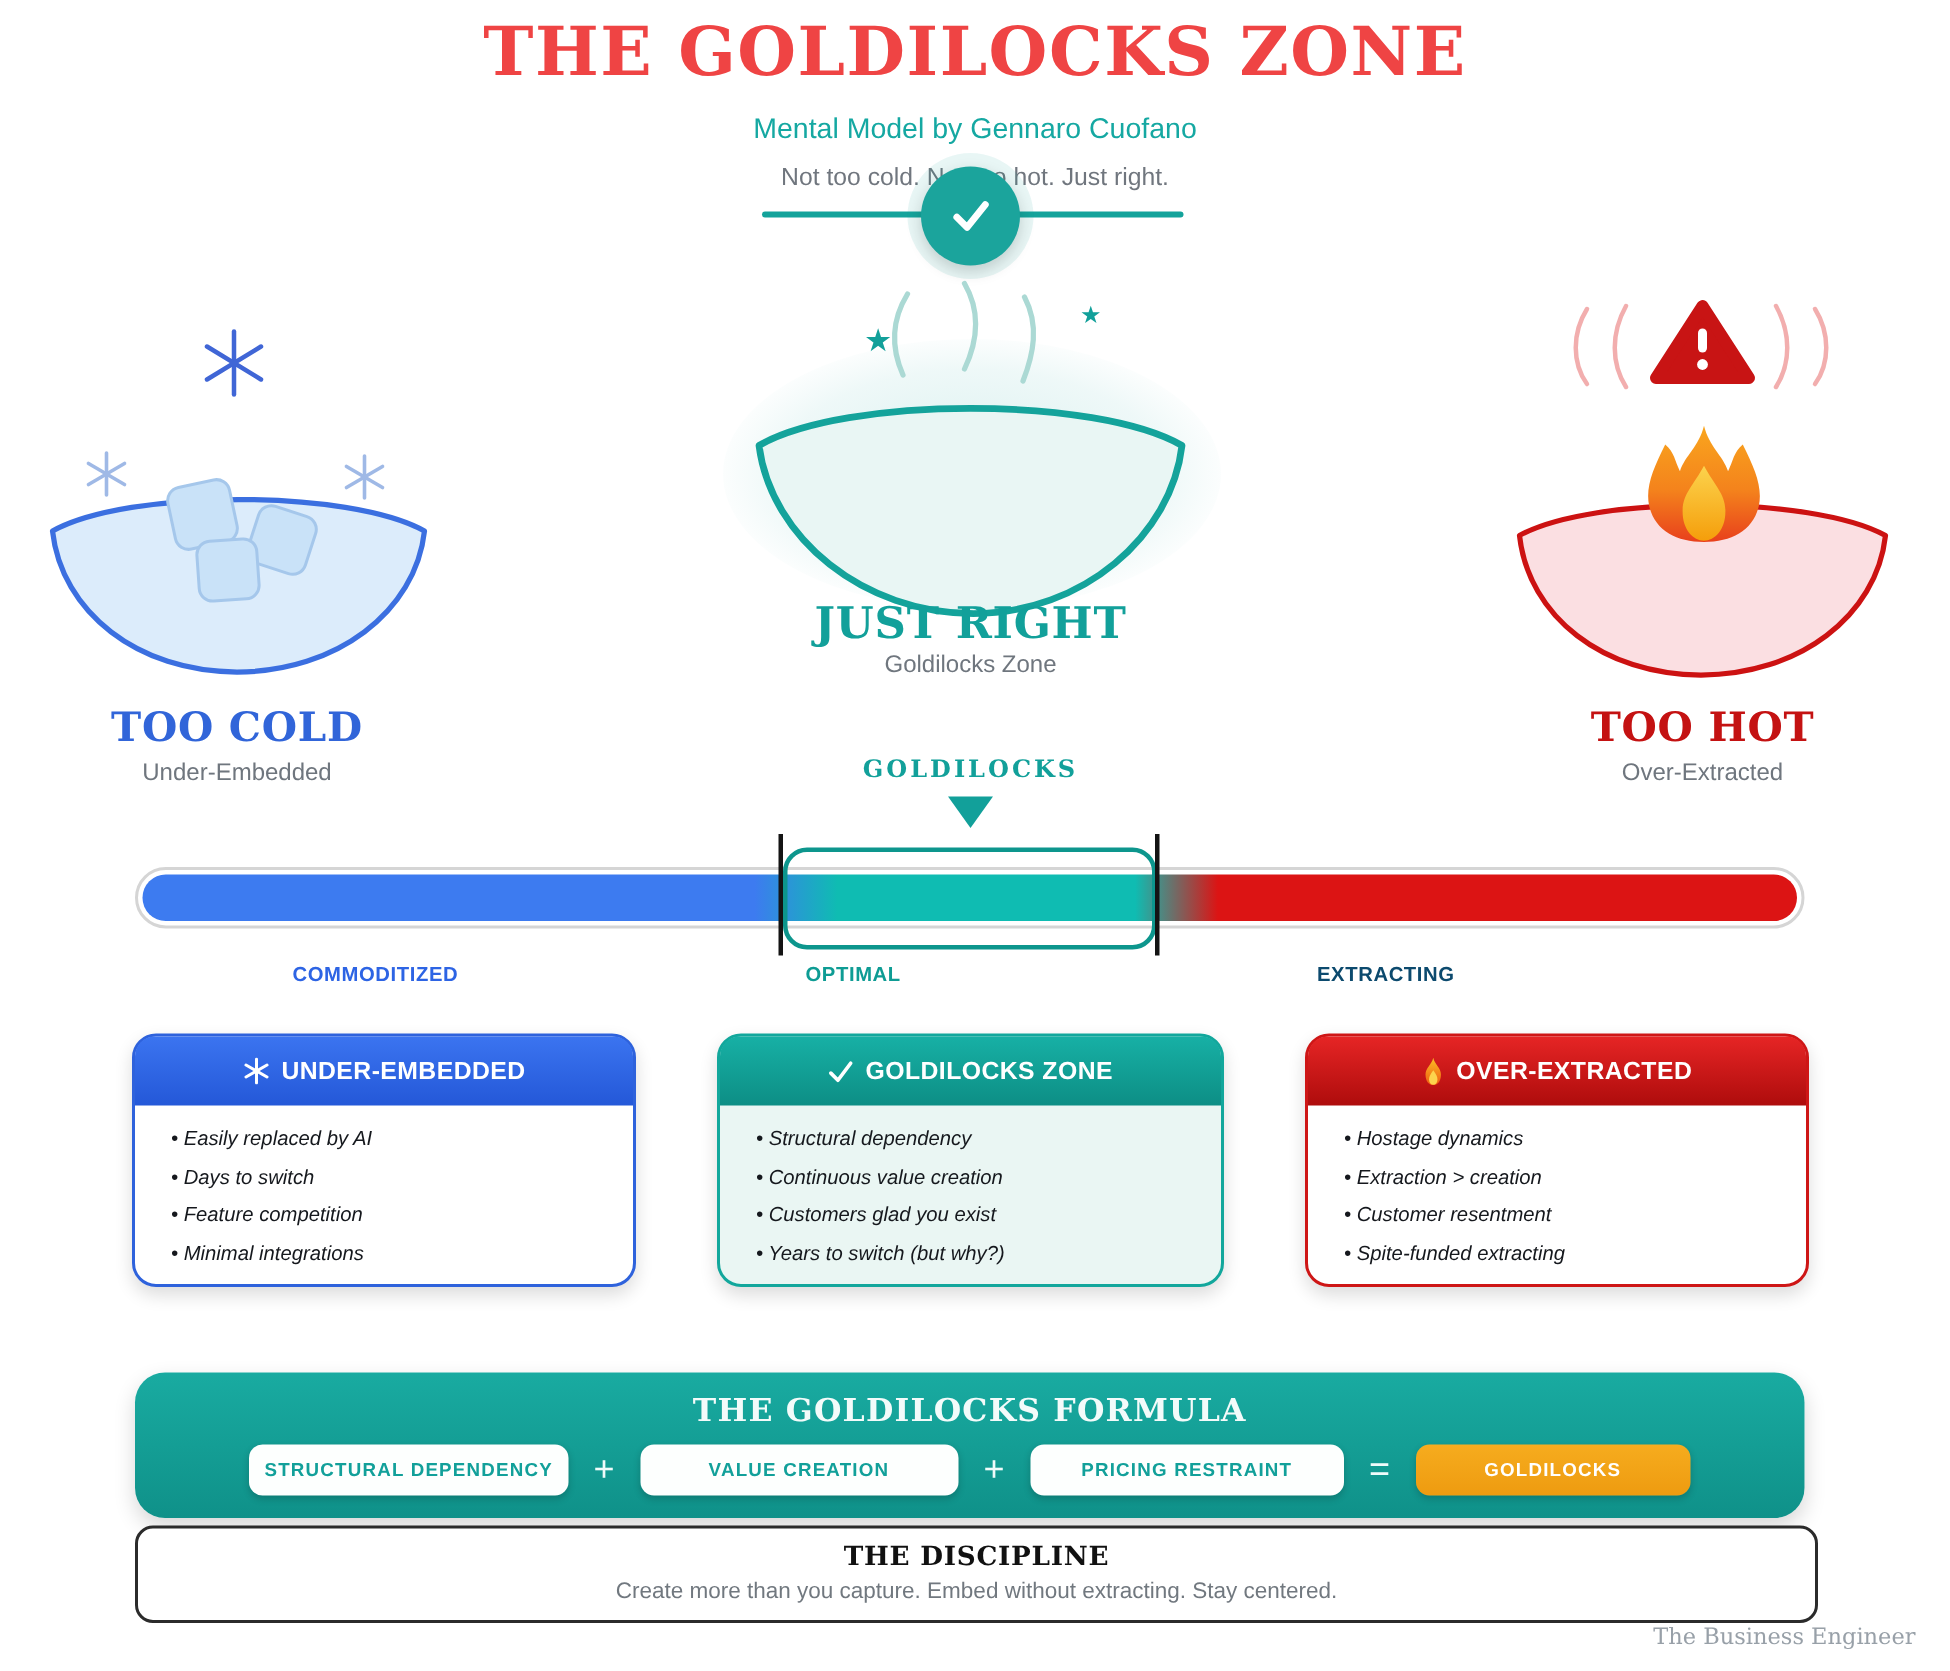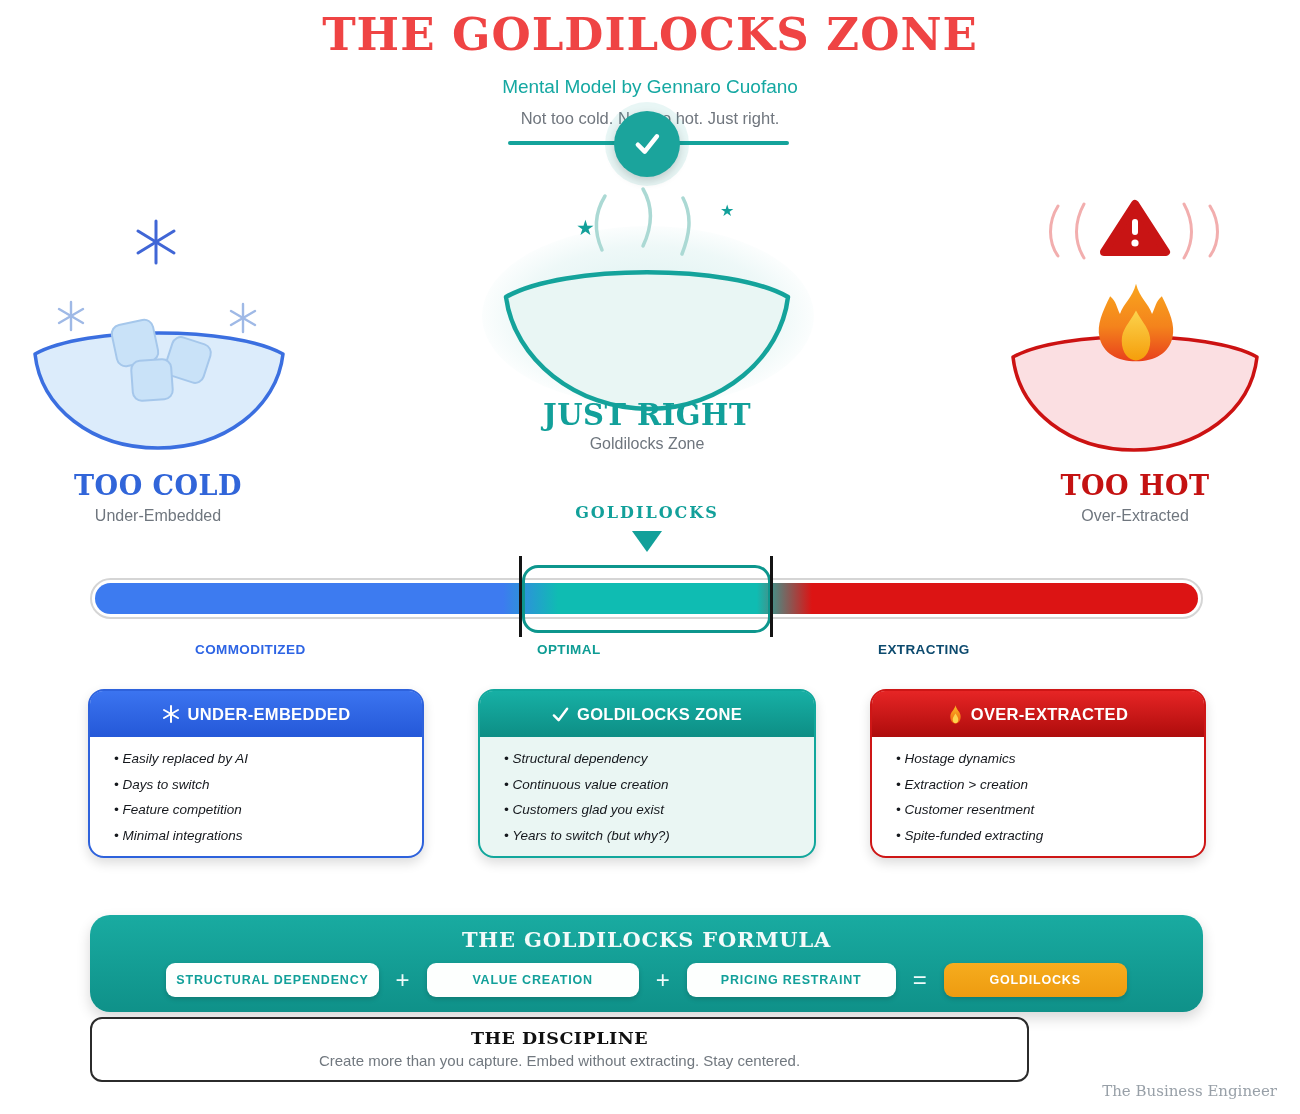--- a/index.html
+++ b/index.html
@@ -73,21 +73,21 @@
   .formula-title { margin-top:12px; font-size:21px; font-weight:bold; color:#f3fbfa; letter-spacing:0.8px; }
   .formula-row { margin-top:11px; display:flex; align-items:center; justify-content:center; gap:17px; }
   .pill { background:#fdfffe; border-radius:9px; padding:10px 10px; font-size:12.5px; font-weight:bold;
           letter-spacing:0.8px; color:#12a09a; box-shadow:0 2px 5px rgba(0,0,0,0.18); text-align:center; }
   .pill-1 { min-width:208px; } .pill-2 { min-width:212px; } .pill-3 { min-width:209px; }
   .pill-result { min-width:183px; color:#ffffff;
                  background:linear-gradient(180deg,#f6ac1e 0%,#ee9b10 100%); }
   .op { font-size:24px; color:#effbfa; font-weight:normal; }
 
   
-  .discipline { top:1017px; left:90px; width:939px; height:65px; border:2px solid #2b2b2b;
+  .discipline { top:1017px; left:90px; width:1122px; height:65px; border:2px solid #2b2b2b;
                 border-radius:12px; background:#ffffff; text-align:center; }
   .discipline-title { margin-top:9px; font-size:17.5px; font-weight:bold; color:#111111; letter-spacing:0.5px; }
   .discipline-text  { margin-top:4px; font-size:15px; color:#71787f; }
   .footer-credit { top:1082px; right:23px; font-size:15px; color:#98a0a8; }
 </style>
 </head>
 <body>
 
 <div class="stage">
 

